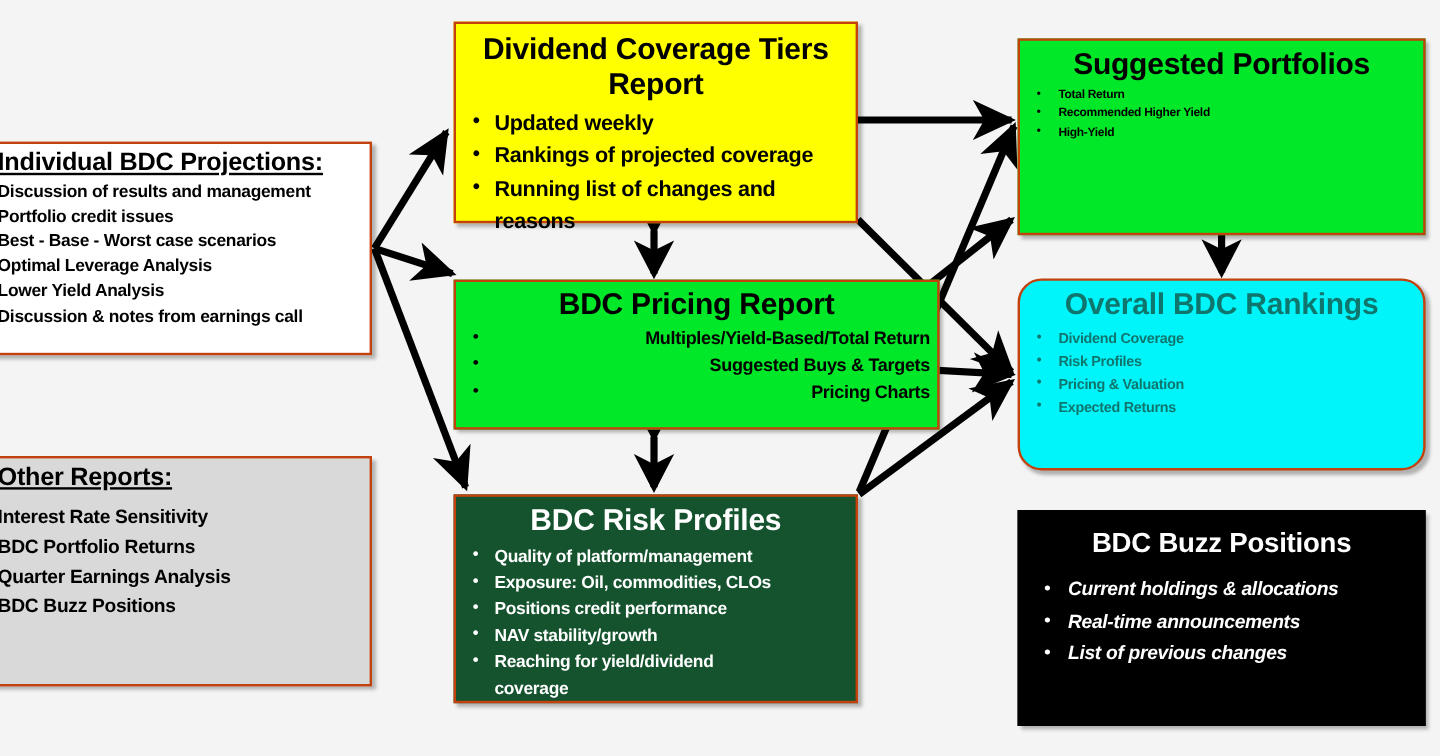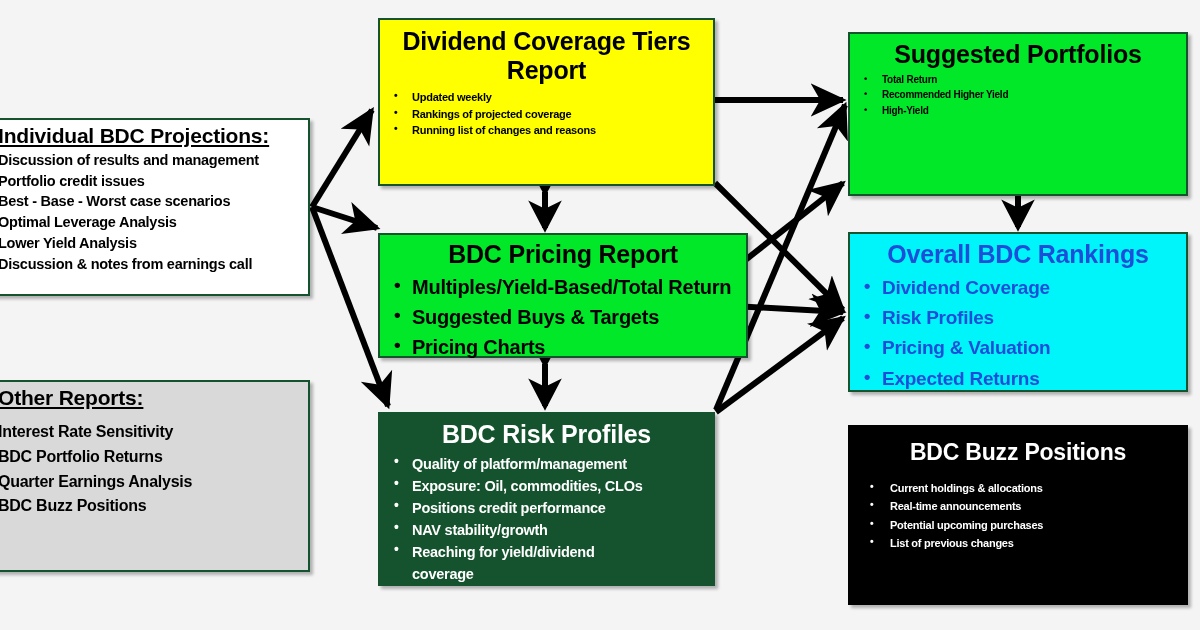--- a/index.html
+++ b/index.html
@@ -18,21 +18,21 @@
   .arrows {
     position: absolute;
     left: 0; top: 0;
     width: 1200px;
     height: 630px;
     z-index: 1;
   }
   .box {
     position: absolute;
     box-sizing: border-box;
-    border: 2px solid #14532d;
+    border: 2px solid #c2410c;
     box-shadow: 3px 3px 3px rgba(0,0,0,0.28);
     z-index: 3;
     padding: 4px 6px 6px 6px;
   }
   .box .title {
     text-align: center;
     font-weight: bold;
     line-height: 1.14;
     letter-spacing: -0.2px;
   }
@@ -108,34 +108,34 @@
   #box-dividend {
     left: 378px;
     top: 18px;
     width: 337px;
     height: 168px;
     background: #ffff00;
     color: #000;
   }
   #box-dividend .title { font-size: 25px; padding-top: 3px; }
   #box-dividend ul { margin-top: 5px; }
-  #box-dividend ul li { font-size: 11px; line-height: 1.52; }
+  #box-dividend ul li { font-size: 18px; line-height: 1.52; }
 
   
   #box-pricing {
     left: 378px;
     top: 233px;
-    width: 370px;
+    width: 405px;
     height: 125px;
     background: #00e828;
     color: #000;
   }
   #box-pricing .title { font-size: 25px; padding-top: 1px; }
   #box-pricing ul { margin-top: 3px; }
-  #box-pricing ul li { font-size: 20px; line-height: 1.52; }
+  #box-pricing ul li { font-size: 15px; line-height: 1.52; text-align: right; }
 
   
   #box-risk {
     left: 378px;
     top: 412px;
     width: 337px;
     height: 174px;
     background: #14532d;
     color: #ffffff;
   }
@@ -156,39 +156,40 @@
   #box-portfolios ul { margin-top: 3px; }
   #box-portfolios ul li { font-size: 10px; line-height: 1.58; }
 
   
   #box-rankings {
     left: 848px;
     top: 232px;
     width: 340px;
     height: 160px;
     background: #00f5fb;
-    color: #1d4ed8;
+    color: #0f766e;
+    border-radius: 20px;
   }
   #box-rankings .title { font-size: 25px; padding-top: 2px; }
   #box-rankings ul { margin-top: 4px; }
-  #box-rankings ul li { font-size: 19px; line-height: 1.6; }
+  #box-rankings ul li { font-size: 12px; line-height: 1.6; }
 
   
   #box-buzz {
     left: 848px;
     top: 425px;
     width: 340px;
     height: 180px;
     background: #000000;
     color: #ffffff;
     border-color: #000;
   }
   #box-buzz .title { font-size: 23px; padding-top: 8px; }
   #box-buzz ul { margin-top: 14px; }
-  #box-buzz ul li { font-size: 11px; line-height: 1.65; padding-left: 34px; }
+  #box-buzz ul li { font-size: 16px; line-height: 1.65; padding-left: 34px; font-style: italic; }
   #box-buzz ul li::before { left: 14px; }
 </style>
 </head>
 <body>
 
 <div id="canvas">
 
   <svg class="arrows" viewBox="0 0 1200 630" width="1200" height="630" xmlns="http://www.w3.org/2000/svg">
     <defs>
       <marker id="ah" markerWidth="7" markerHeight="7" refX="5.4" refY="3" orient="auto" markerUnits="strokeWidth">
@@ -287,18 +288,17 @@
       <li>Pricing &amp; Valuation</li>
       <li>Expected Returns</li>
     </ul>
   </div>
 
   <div class="box" id="box-buzz">
     <div class="title">BDC Buzz Positions</div>
     <ul>
       <li>Current holdings &amp; allocations</li>
       <li>Real-time announcements</li>
-      <li>Potential upcoming purchases</li>
       <li>List of previous changes</li>
     </ul>
   </div>
 
 </div>
 
 </body></html>

